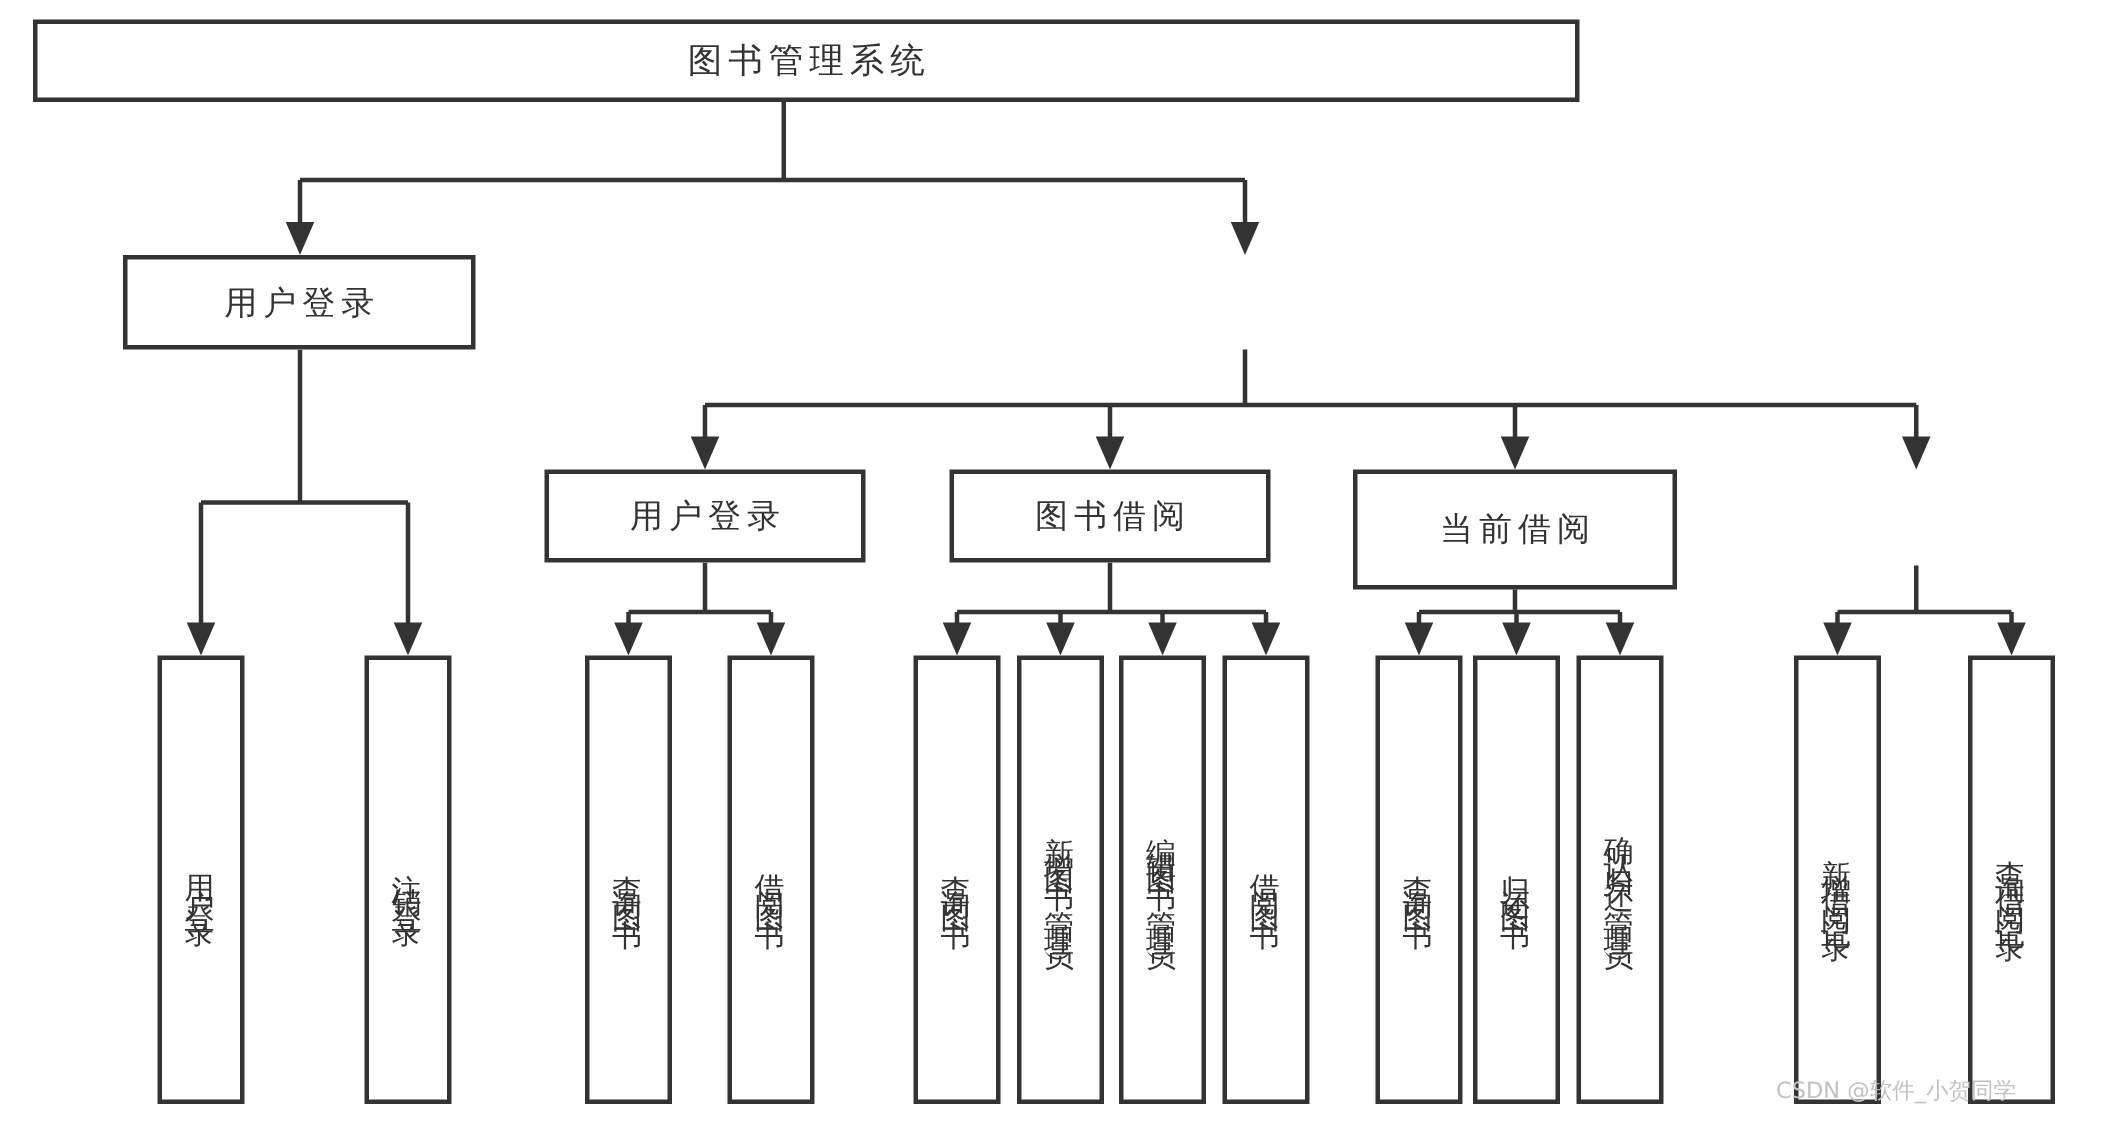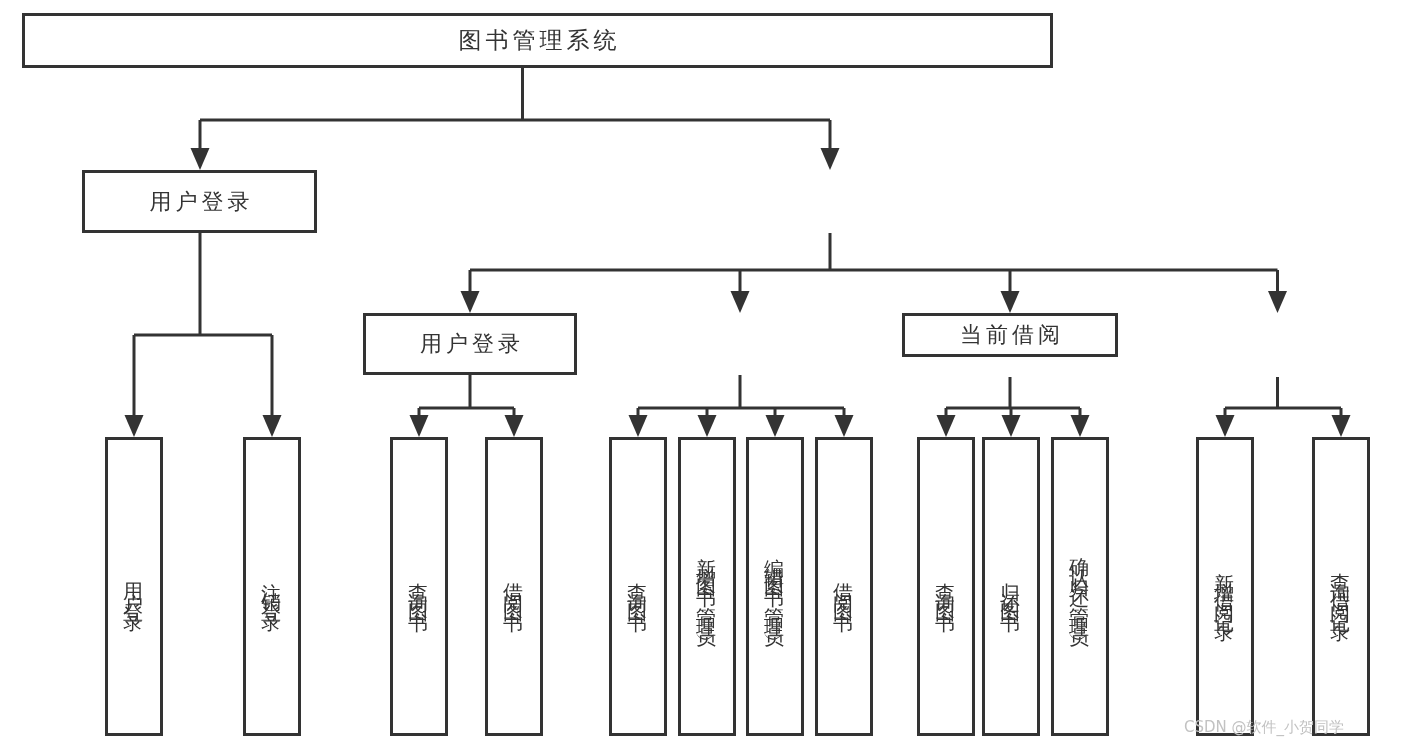--- a/index.html
+++ b/index.html
@@ -108,21 +108,24 @@
     <span>图书管理系统</span>
   </div>
 
   <div class="box h" style="left:82px;top:170px;width:235px;height:63px">
     <span>用户登录</span>
   </div>
 
   <div class="box h" style="left:363px;top:313px;width:214px;height:62px">
     <span>用户登录</span>
   </div>
-  <div class="box h" style="left:902px;top:313px;width:216px;height:44px">
+  <div class="box h" style="left:633px;top:313px;width:214px;height:62px">
+    <span>图书借阅</span>
+  </div>
+  <div class="box h" style="left:902px;top:313px;width:216px;height:80px">
     <span>当前借阅</span>
   </div>
 
   <div class="box v" style="left:105px;top:437px;width:58px;height:299px">
     <span>用户登录</span>
   </div>
   <div class="box v" style="left:243px;top:437px;width:58px;height:299px">
     <span>注销登录</span>
   </div>
 

